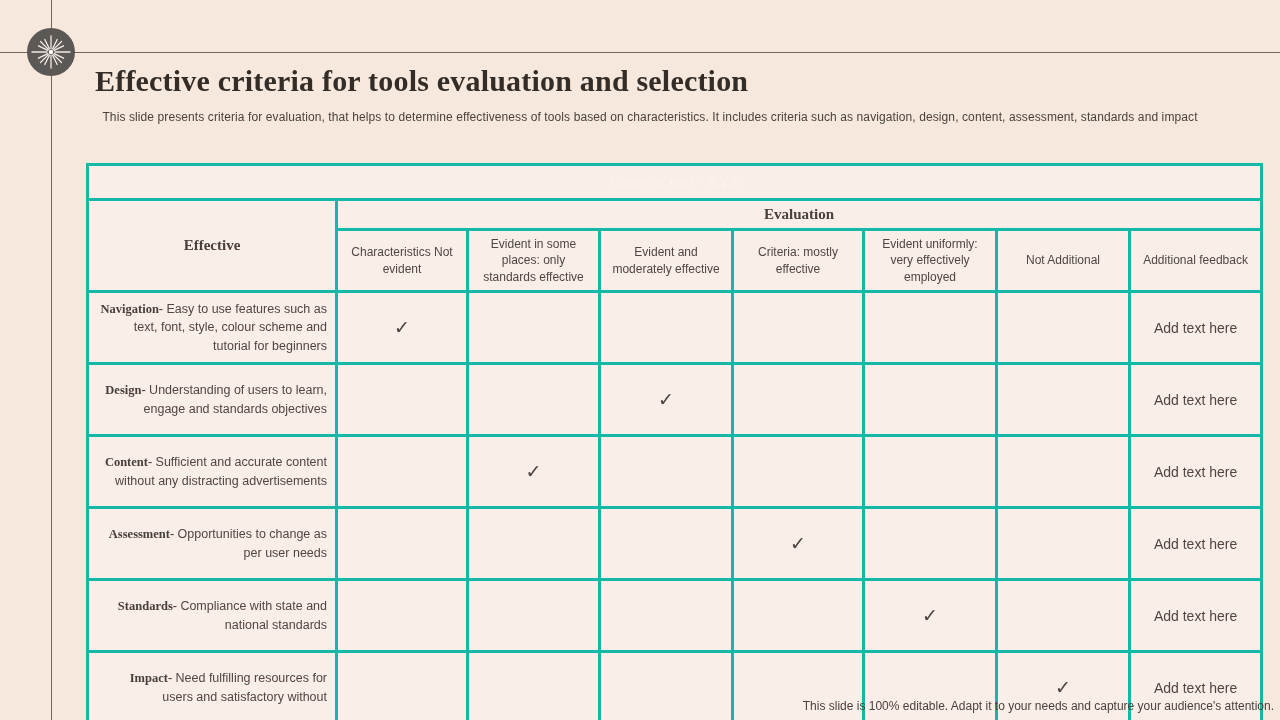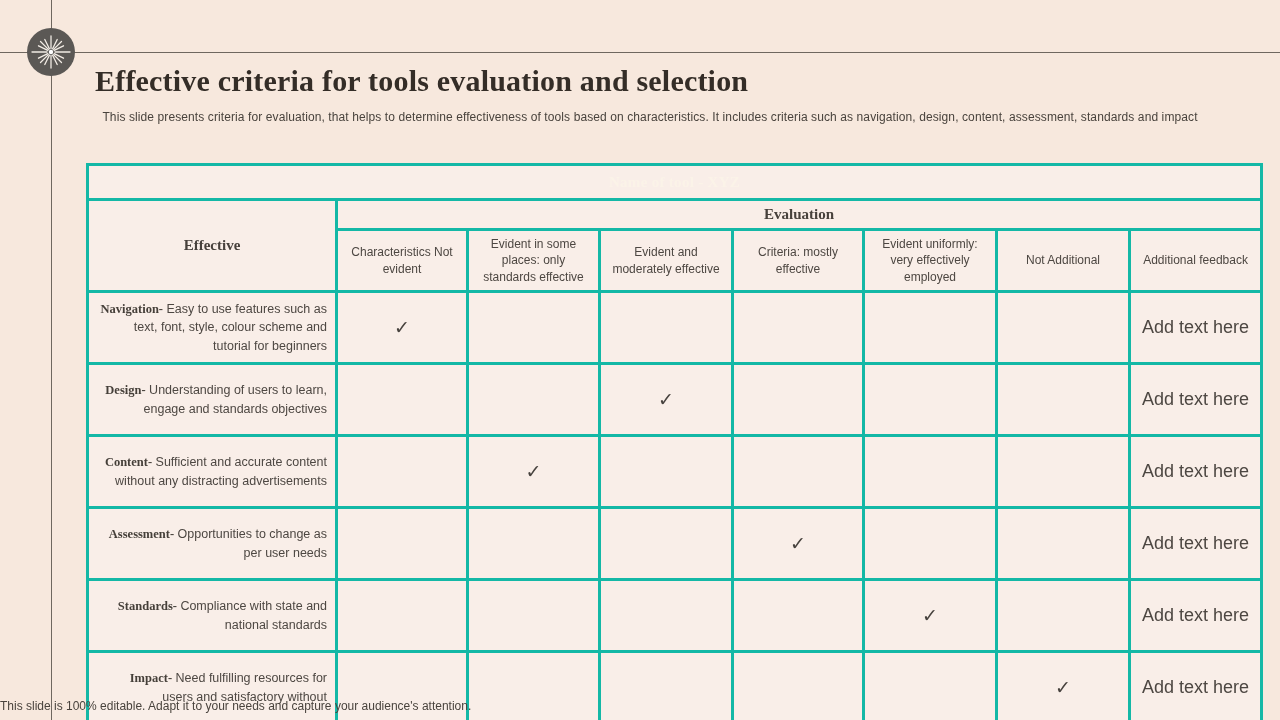--- a/index.html
+++ b/index.html
@@ -54,25 +54,25 @@
   tr.colhead-row{height:62px;}
   td.colhead{
     text-align:center;font-size:12px;line-height:1.35;color:#4d4742;
     padding:4px 10px;
   }
   tr.data-row td{height:61px;}
   td.crit{padding:6px 10px;font-size:12.5px;line-height:1.45;text-align:right;}
   .term{font-family:"Liberation Serif",serif;font-weight:bold;color:#453f39;}
   .desc{color:#4d4742;}
   td.check{text-align:center;font-size:19px;color:#47423e;}
-  td.feedback{text-align:center;font-size:18px;color:#4d4742;}
+  td.feedback{text-align:center;font-size:14px;color:#4d4742;}
   
   .footer-note{
     position:absolute;left:0;top:699px;width:1274px;
-    text-align:left;font-size:12px;color:#49433d;
+    text-align:right;font-size:12px;color:#49433d;
   }
 </style>
 </head>
 <body>
 
 <div class="vline"></div>
 <div class="hline"></div>
 <div class="circle-badge">
   <svg width="44" height="44" viewBox="-22 -22 44 44">
     <g stroke="#f2ece5" stroke-width="1.3" stroke-linecap="round">

